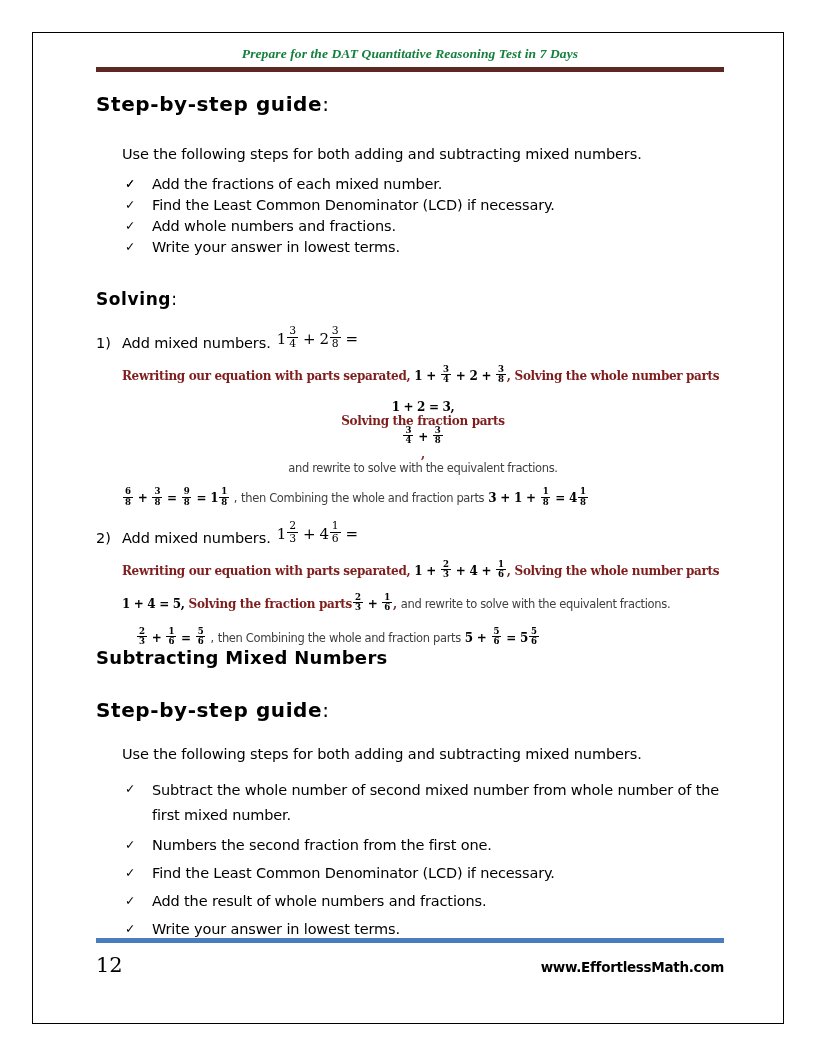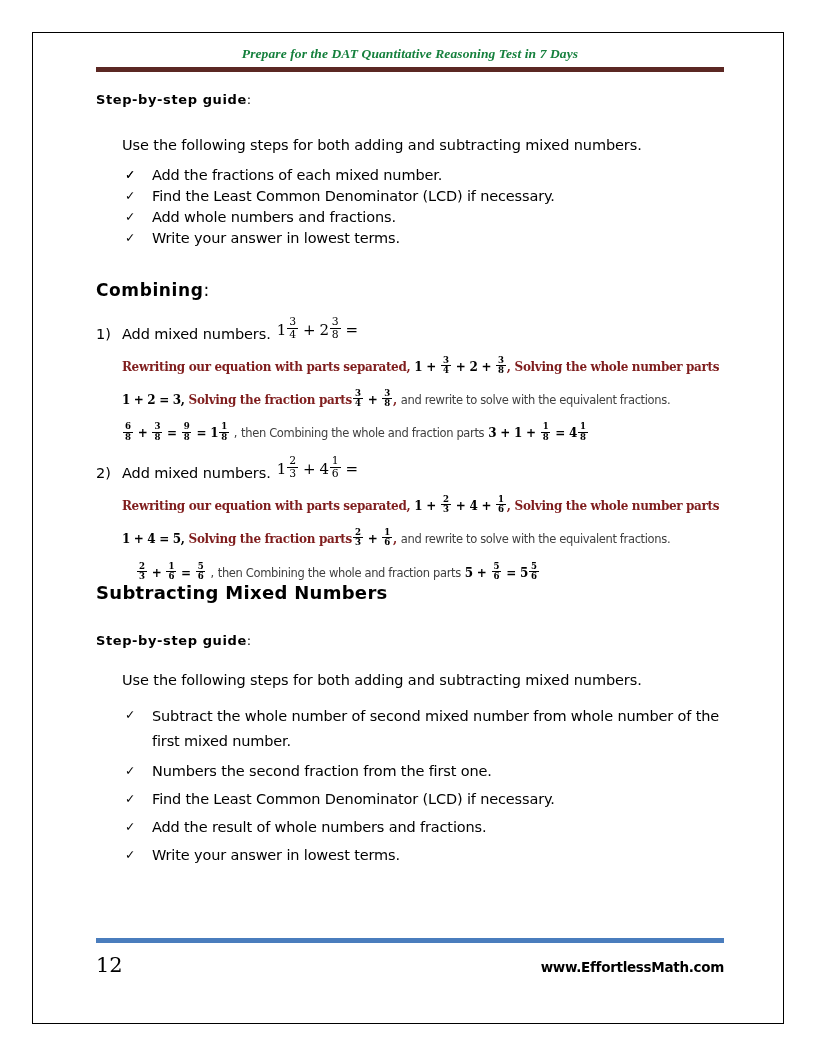--- a/index.html
+++ b/index.html
@@ -54,21 +54,21 @@
   #content {
     position: absolute;
     left: 96px;
     top: 92px;
     width: 628px;
   }
 
   .sbs-heading {
     font-family: "DejaVu Sans", sans-serif;
     font-weight: bold;
-    font-size: 13px;
+    font-size: 20px;
     letter-spacing: 0.6px;
     color: #000000;
   }
   .sbs-heading .colon {
     font-weight: normal;
     letter-spacing: 0;
   }
 
   .intro-line {
     font-family: "DejaVu Sans", sans-serif;
@@ -272,21 +272,21 @@
       <span class="tick">✓</span>
       <span>Add whole numbers and fractions.</span>
     </li>
     <li>
       <span class="tick">✓</span>
       <span>Write your answer in lowest terms.</span>
     </li>
   </ul>
 
   <div class="examples-heading" style="margin-top:34px;">
-    <span>Combining</span><span class="colon">:</span>
+    <span>Solving</span><span class="colon">:</span>
   </div>
 
   <div class="ex-item" style="margin-top:18px;">
     <span class="ex-num">1)</span>
     <span class="ex-text">Add mixed numbers.</span>
     <span class="ex-math">
       <span>1</span>
       <span class="frac">
         <span class="num">3</span>
         <span class="bar"></span>
@@ -330,21 +330,21 @@
         <span class="num">3</span>
         <span class="bar"></span>
         <span class="den">8</span>
       </span>
     </span>
     <span class="txt dark">,</span>
       <span class="sp"></span>
     <span class="txt dark">Solving the whole number parts</span>
   </div>
 
-  <div class="sol-line" style="margin-top:14px;">
+  <div class="sol-line" style="margin-top:14px;flex-direction:column;">
     <span class="mth">1 + 2 = 3,</span>
       <span class="sp"></span>
     <span class="txt dark">Solving the fraction parts</span>
     <span class="mth">
       <span class="frac">
         <span class="num">3</span>
         <span class="bar"></span>
         <span class="den">4</span>
       </span>
         <span class="sp"></span>

